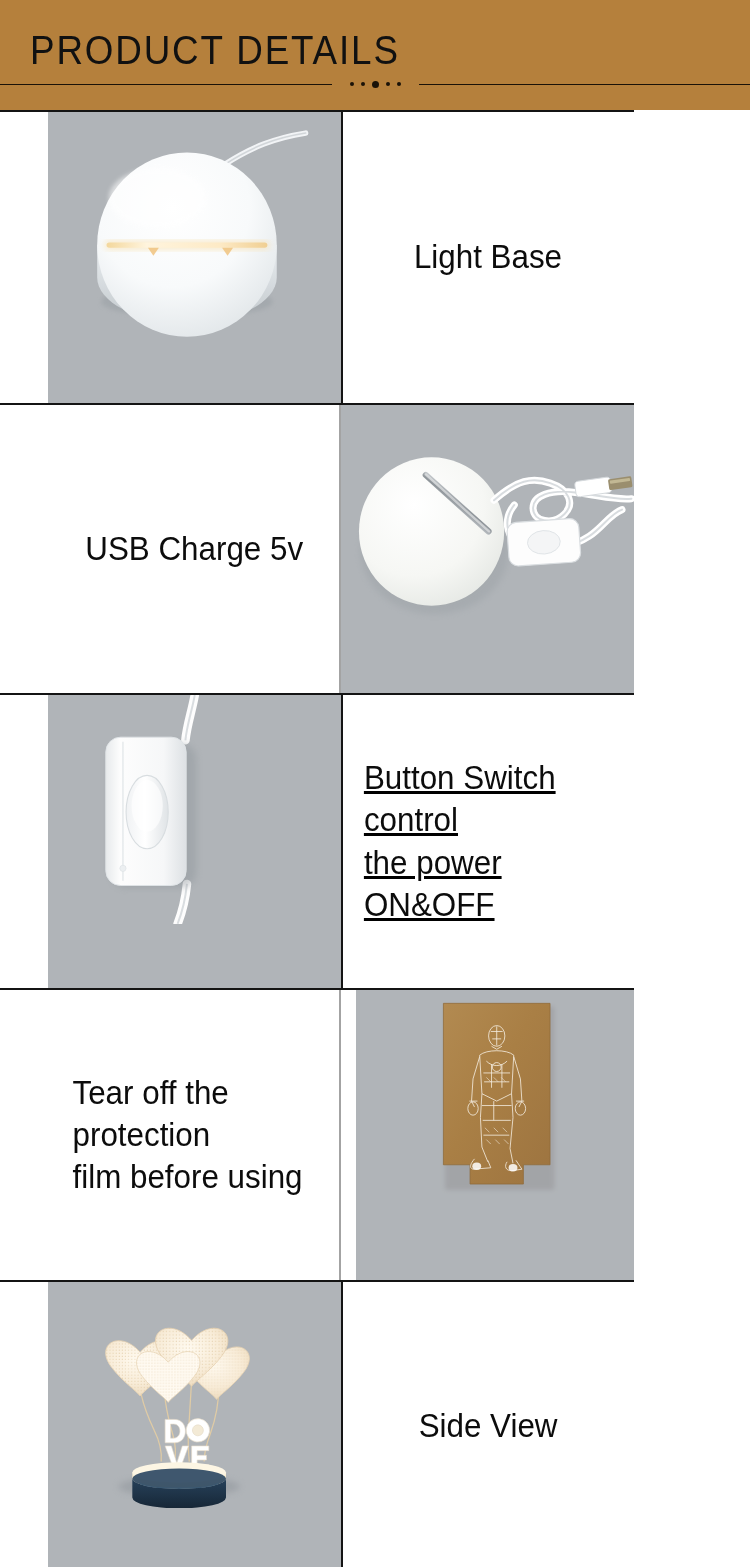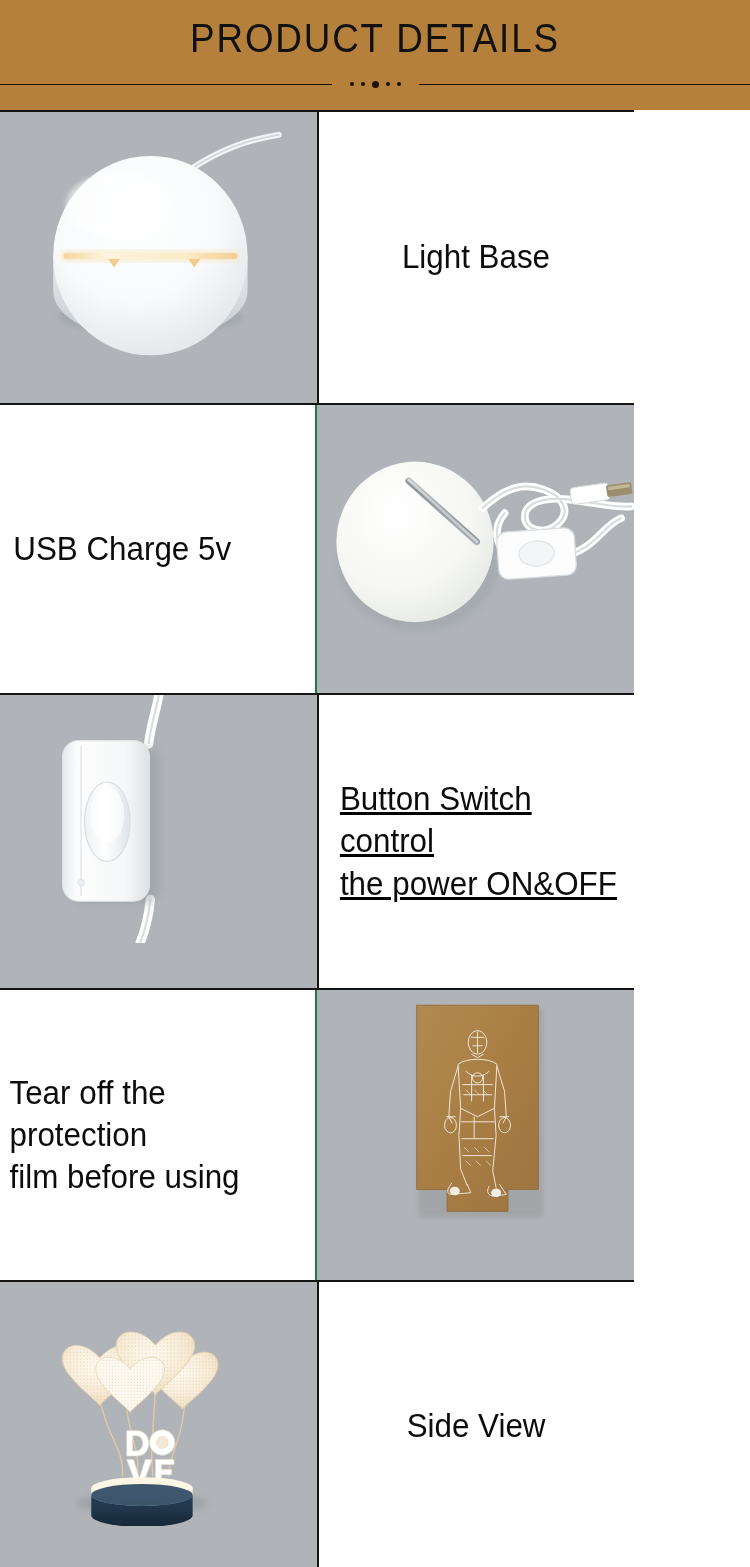--- a/index.html
+++ b/index.html
@@ -17,23 +17,22 @@
   }
 
   
   .banner {
     width: 750px;
     height: 110px;
     background: #b5803c;
     position: relative;
     display: flex;
     flex-direction: column;
-    align-items: center;
     justify-content: flex-start;
-    padding-top: 18px;
+    padding-top: 30px;
   }
   .banner-title {
     font-size: 40px;
     letter-spacing: 2px;
     color: #111111;
     font-family: "Liberation Sans", sans-serif;
     font-weight: 400;
     line-height: 1;
     transform: scaleX(0.92);
   }
@@ -64,54 +63,55 @@
     border-radius: 50%;
     background: #1a1208;
   }
   .rule-dots i.big { width: 7px; height: 7px; }
 
   
   .row {
     display: flex;
     width: 634px;
     border-top: 2px solid #141414;
+    padding-left: 48px;
   }
   .cell {
     width: 375px;
     position: relative;
     overflow: hidden;
   }
   .cell.photo { background: #b0b4b8; }
   .cell.text {
     background: #ffffff;
     display: flex;
     align-items: center;
     border-left: 2px solid #141414;
     border-right: 0;
   }
-  .row.reverse .cell.text { border-left: 0; border-right: 2px solid #15803d; }
+  .row.reverse .cell.text { border-left: 0; border-right: 2px solid #a3a3a3; justify-content: center; }
 
   .caption {
     font-size: 33px;
     color: #0c0c0c;
     line-height: 1.28;
     font-family: "Liberation Sans", sans-serif;
     transform: scaleX(0.95);
     transform-origin: left center;
   }
   .caption.center { margin: 0 auto; transform-origin: center center; }
   .caption.pad-left { padding-left: 14px; }
   .caption.pad-right { padding-left: 22px; }
   .caption.tight { padding-left: 10px; }
 
   
   .r1 .cell { height: 291px; }
   .r2 .cell { height: 288px; }
   .r3 .cell { height: 293px; text-decoration: underline; }
-  .r4 .cell { height: 290px; }
+  .r4 .cell { height: 290px; margin-left: 15px; }
   .r5 .cell { height: 289px; }
 
   
 
   .art { position: absolute; inset: 0; }
 </style>
 </head>
 <body>
 
 <div id="page">

